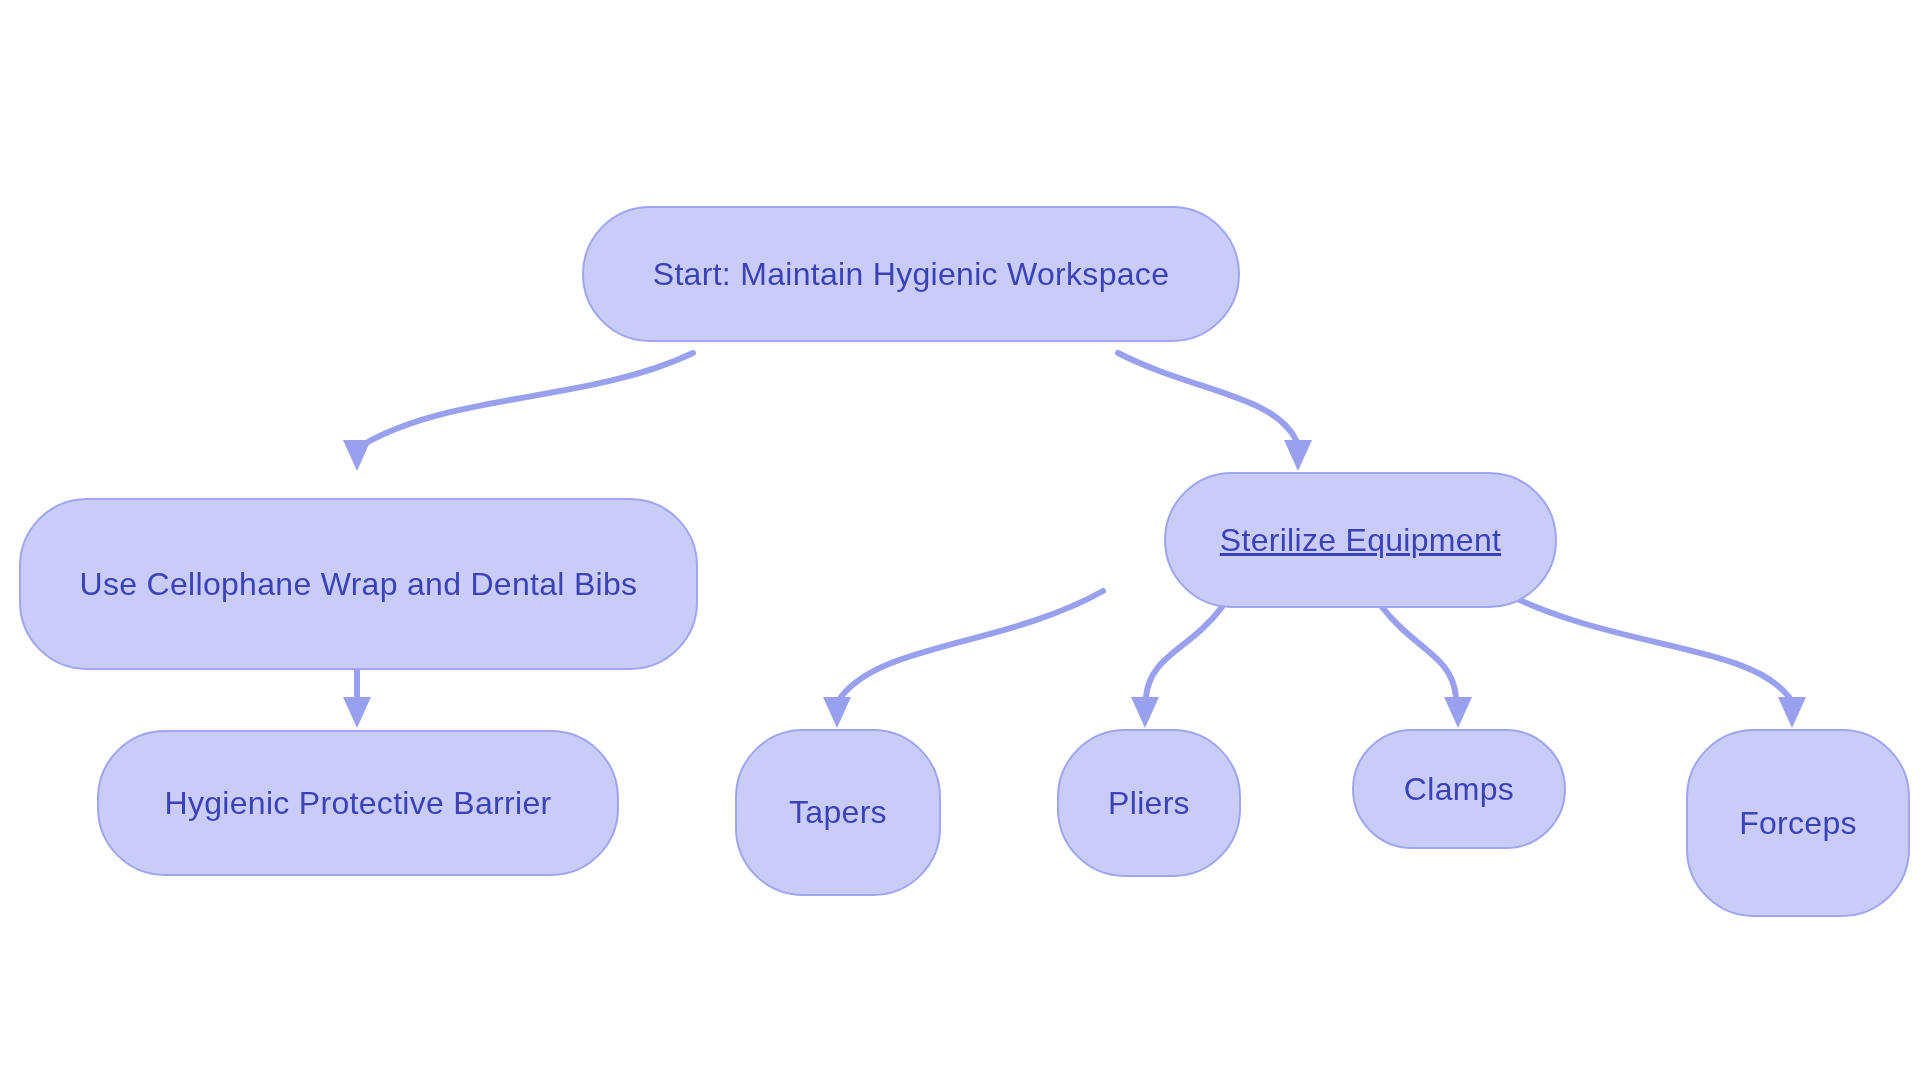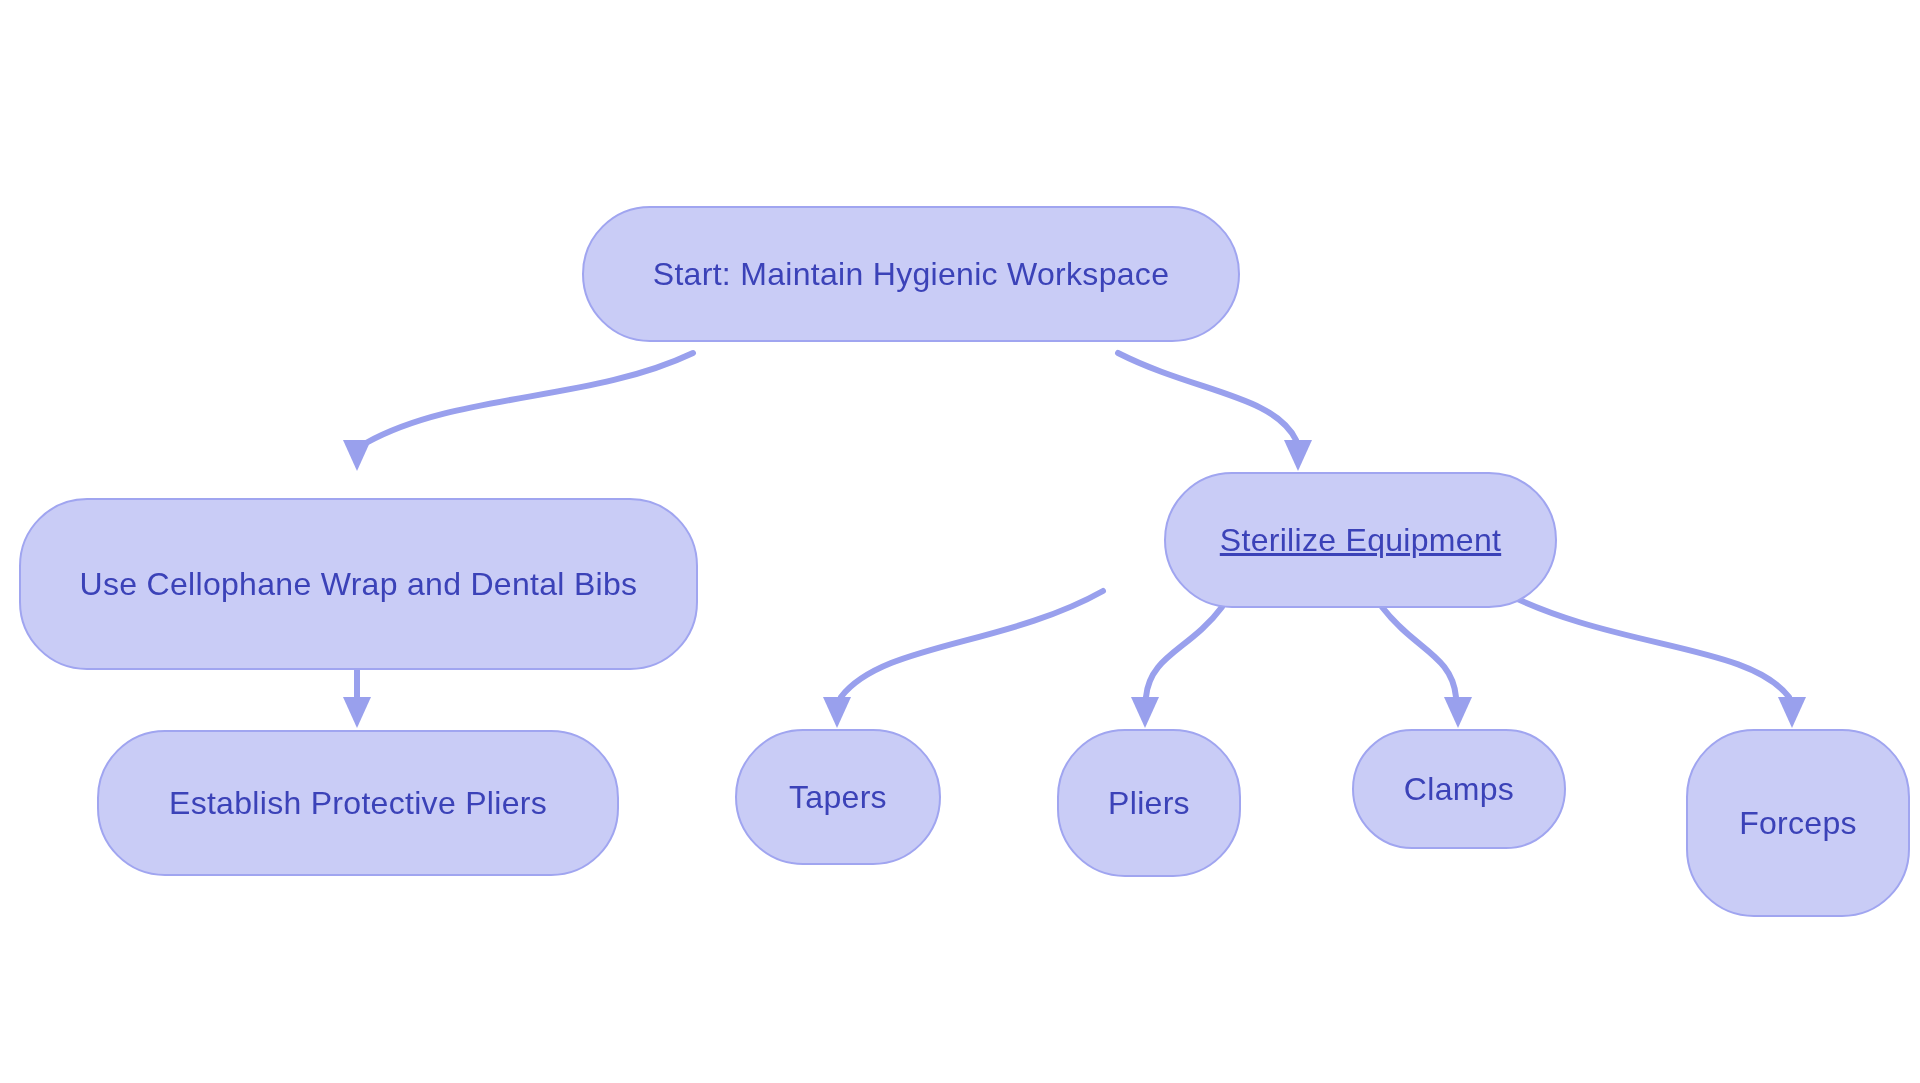--- a/index.html
+++ b/index.html
@@ -82,24 +82,24 @@
 
   <div class="node" style="left:19px; top:472px; width:679px; height:172px;margin-top:26px;">
     <span>Use Cellophane Wrap and Dental Bibs</span>
   </div>
 
   <div class="node" style="left:1164px; top:472px; width:393px; height:136px;text-decoration:underline;">
     <span>Sterilize Equipment</span>
   </div>
 
   <div class="node" style="left:97px; top:730px; width:522px; height:146px;">
-    <span>Establish Protective Pliers</span>
+    <span>Hygienic Protective Barrier</span>
   </div>
 
-  <div class="node" style="left:735px; top:729px; width:206px; height:136px;">
+  <div class="node" style="left:735px; top:729px; width:206px; height:167px;">
     <span>Tapers</span>
   </div>
 
   <div class="node" style="left:1057px; top:729px; width:184px; height:148px;text-align:center;">
     <span>Pliers</span>
   </div>
 
   <div class="node" style="left:1352px; top:729px; width:214px; height:120px;">
     <span>Clamps</span>
   </div>

